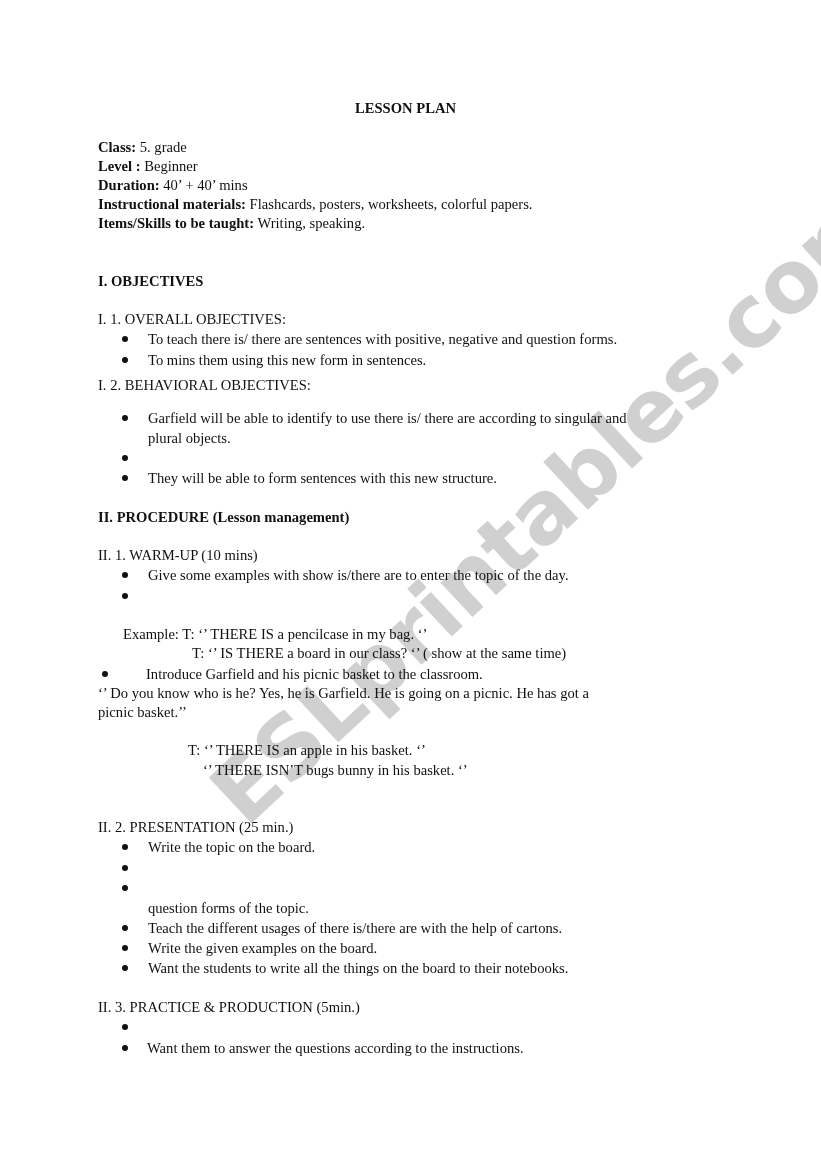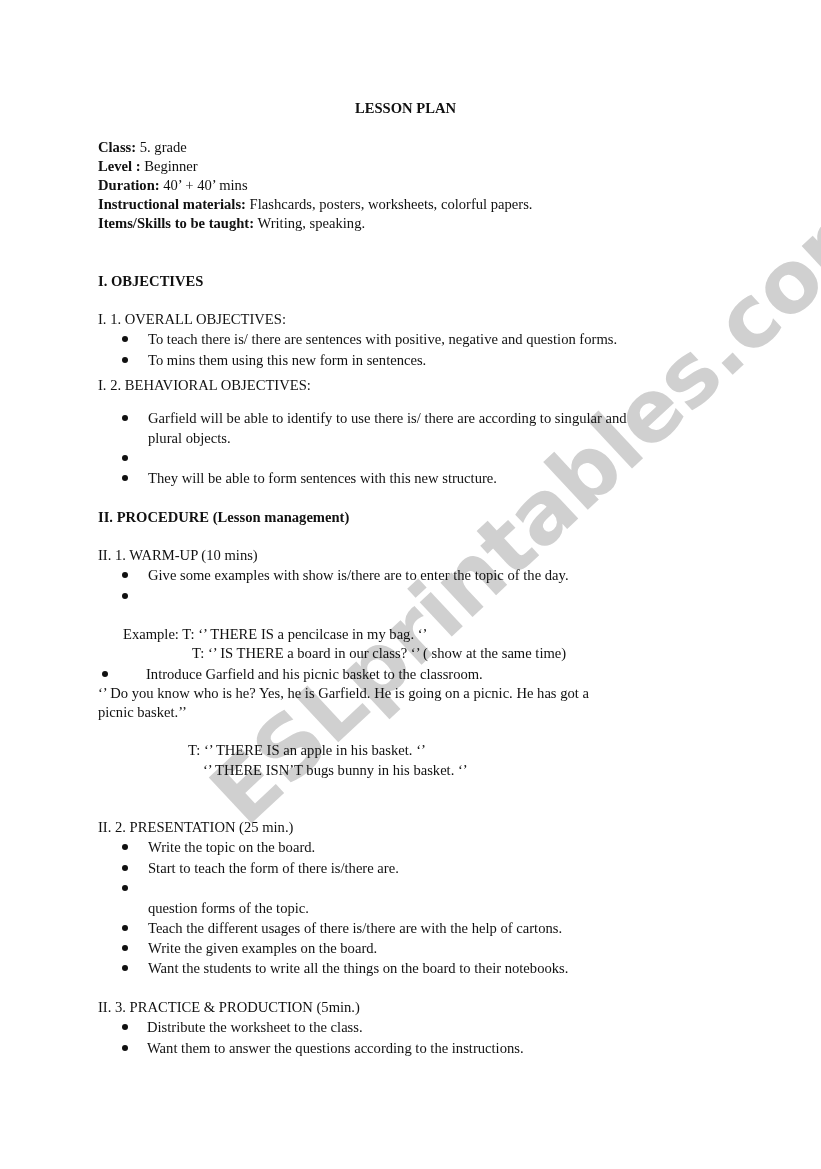--- a/index.html
+++ b/index.html
@@ -84,21 +84,20 @@
     <div class="line" style="top:741px;left:90px">T: ‘’ THERE IS an apple in his basket. ‘’</div>
     <div class="line" style="top:761px;left:105px">‘’ THERE ISN’T bugs bunny in his basket. ‘’</div>
 
     <div class="line" style="top:818px">II. 2. PRESENTATION (25 min.)</div>
     <div style="position:absolute;top:838px;left:0;width:100%;height:18px">
       <span class="bullet"></span>
       <span class="btext">Write the topic on the board.</span>
     </div>
     <div style="position:absolute;top:859px;left:0;width:100%;height:18px">
       <span class="bullet"></span>
-      <span class="btext">Start to teach the form of there is/there are.</span>
     </div>
     <div style="position:absolute;top:879px;left:0;width:100%;height:38px">
       <span class="bullet"></span>
       <span class="btext" style="top:20px">question forms of the topic.</span>
     </div>
     <div style="position:absolute;top:919px;left:0;width:100%;height:18px">
       <span class="bullet"></span>
       <span class="btext">Teach the different usages of there is/there are with the help of cartons.</span>
     </div>
     <div style="position:absolute;top:939px;left:0;width:100%;height:18px">
@@ -106,20 +105,19 @@
       <span class="btext">Write the given examples on the board.</span>
     </div>
     <div style="position:absolute;top:959px;left:0;width:100%;height:18px">
       <span class="bullet"></span>
       <span class="btext">Want the students to write all the things on the board to their notebooks.</span>
     </div>
 
     <div class="line" style="top:998px">II. 3. PRACTICE &amp; PRODUCTION  (5min.)</div>
     <div style="position:absolute;top:1018px;left:0;width:100%;height:18px">
       <span class="bullet"></span>
-      <span class="btext" style="left:49px">Distribute the worksheet to the class.</span>
     </div>
     <div style="position:absolute;top:1039px;left:0;width:100%;height:18px">
       <span class="bullet"></span>
       <span class="btext" style="left:49px">Want them to answer the questions according to the instructions.</span>
     </div>
   </div>
 </div>
 
 </body></html>

